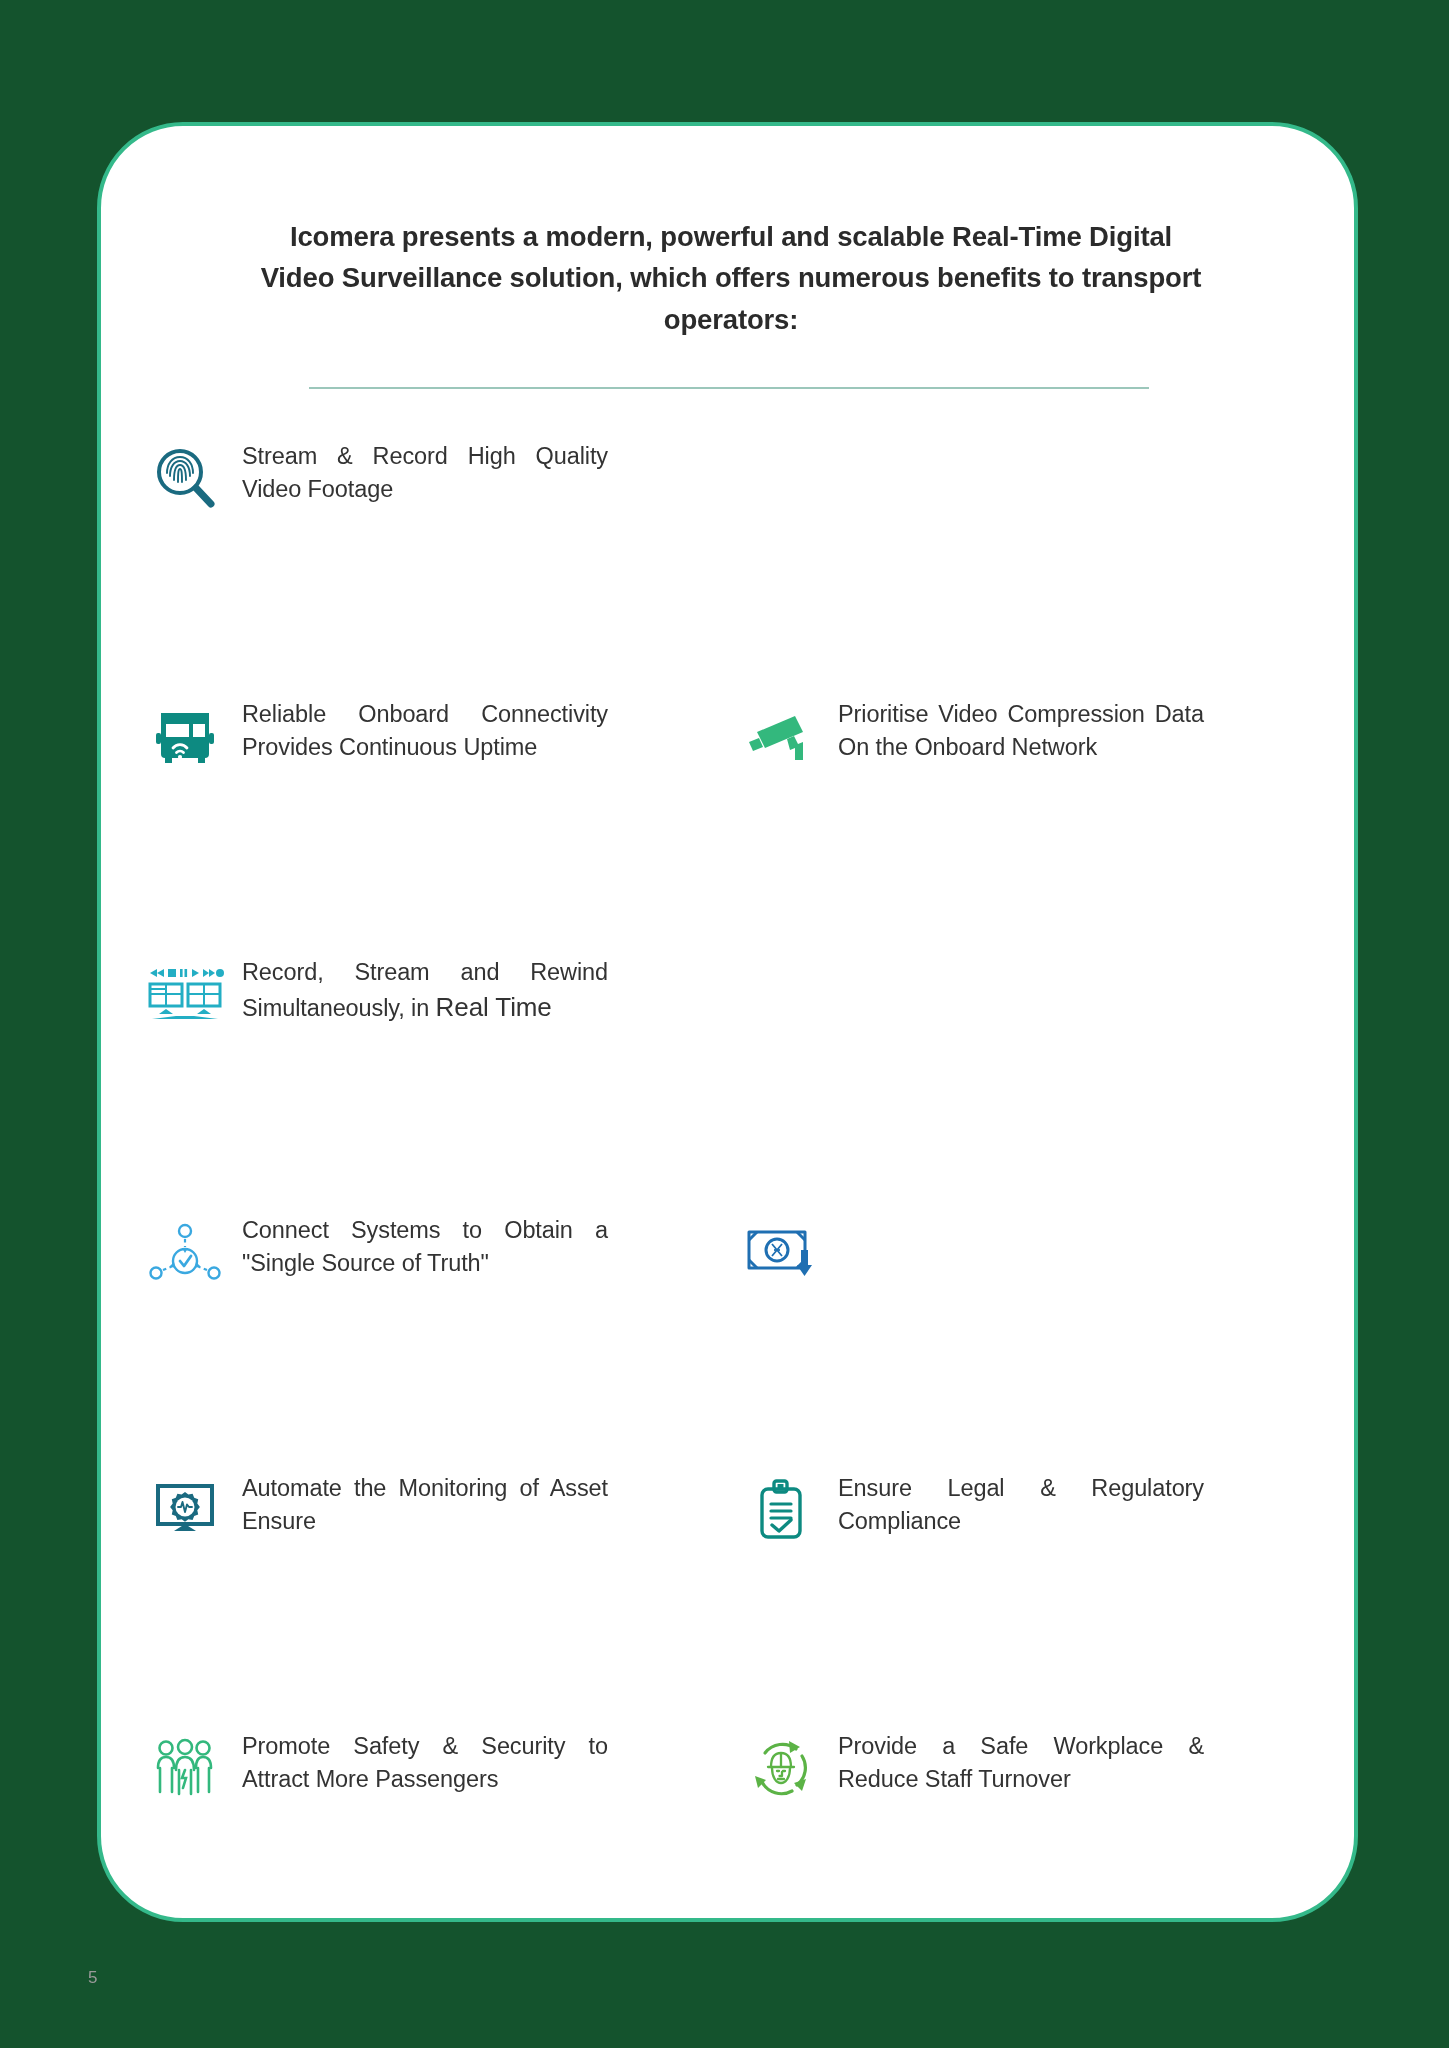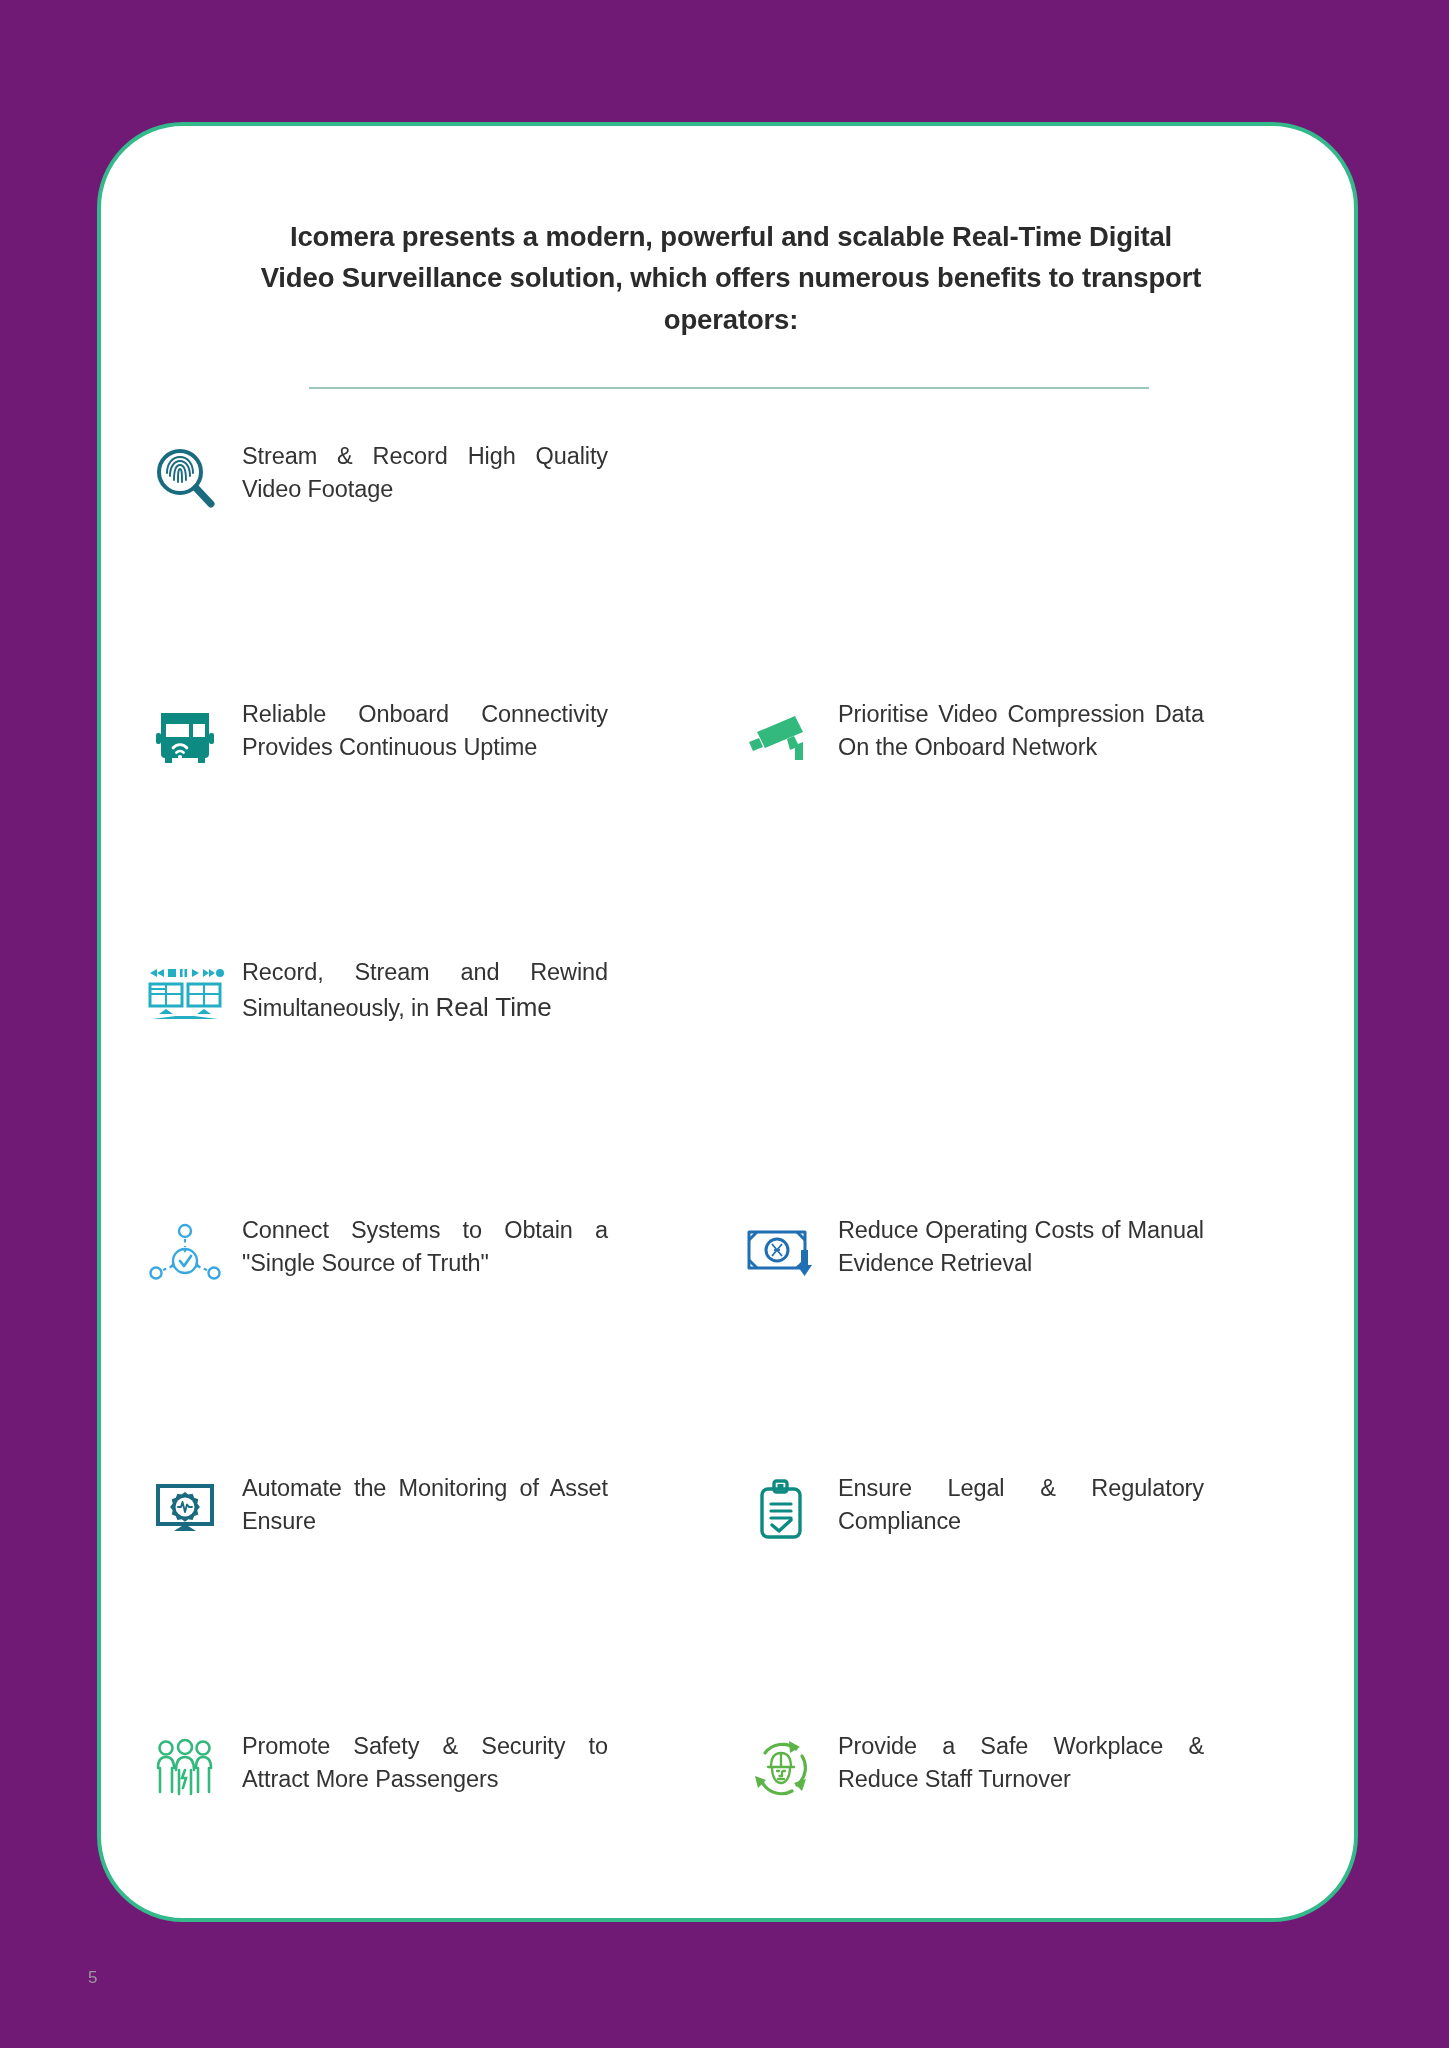--- a/index.html
+++ b/index.html
@@ -11,21 +11,21 @@
     width: 1449px;
     height: 2048px;
     position: relative;
     font-family: "Liberation Sans", sans-serif;
     overflow: hidden;
   }
 
   .page {
     position: absolute;
     inset: 0;
-    background: #701a75;
+    background: #14532d;
   }
 
   .card {
     position: absolute;
     left: 97px;
     top: 122px;
     width: 1261px;
     height: 1800px;
     border: 4px solid #34b98a;
     border-radius: 86px;
@@ -262,21 +262,20 @@
                 <circle cx="32" cy="26" r="11"></circle>
                 <path d="M27 20 L37 32 M37 20 L27 32" stroke-width="1.8"></path>
                 <path d="M29 26 L35 26" stroke-width="1.8"></path>
               </g>
               <g fill="#1f6fb2">
                 <rect x="56" y="26" width="7" height="17"></rect>
                 <path d="M52 41 L67 41 L59.5 52 z"></path>
               </g>
             </svg>
           </div>
-          <div class="label">Reduce Operating Costs of Manual Evidence Retrieval</div>
         </div>
       </div>
 
       <div class="row">
         <div class="cell col1">
           <div class="icon-wrap">
             <svg width="66" height="58" viewBox="0 0 66 58">
               <g stroke="#1a6a80" stroke-width="4" fill="none">
                 <rect x="6" y="5" width="54" height="38"></rect>
               </g>

